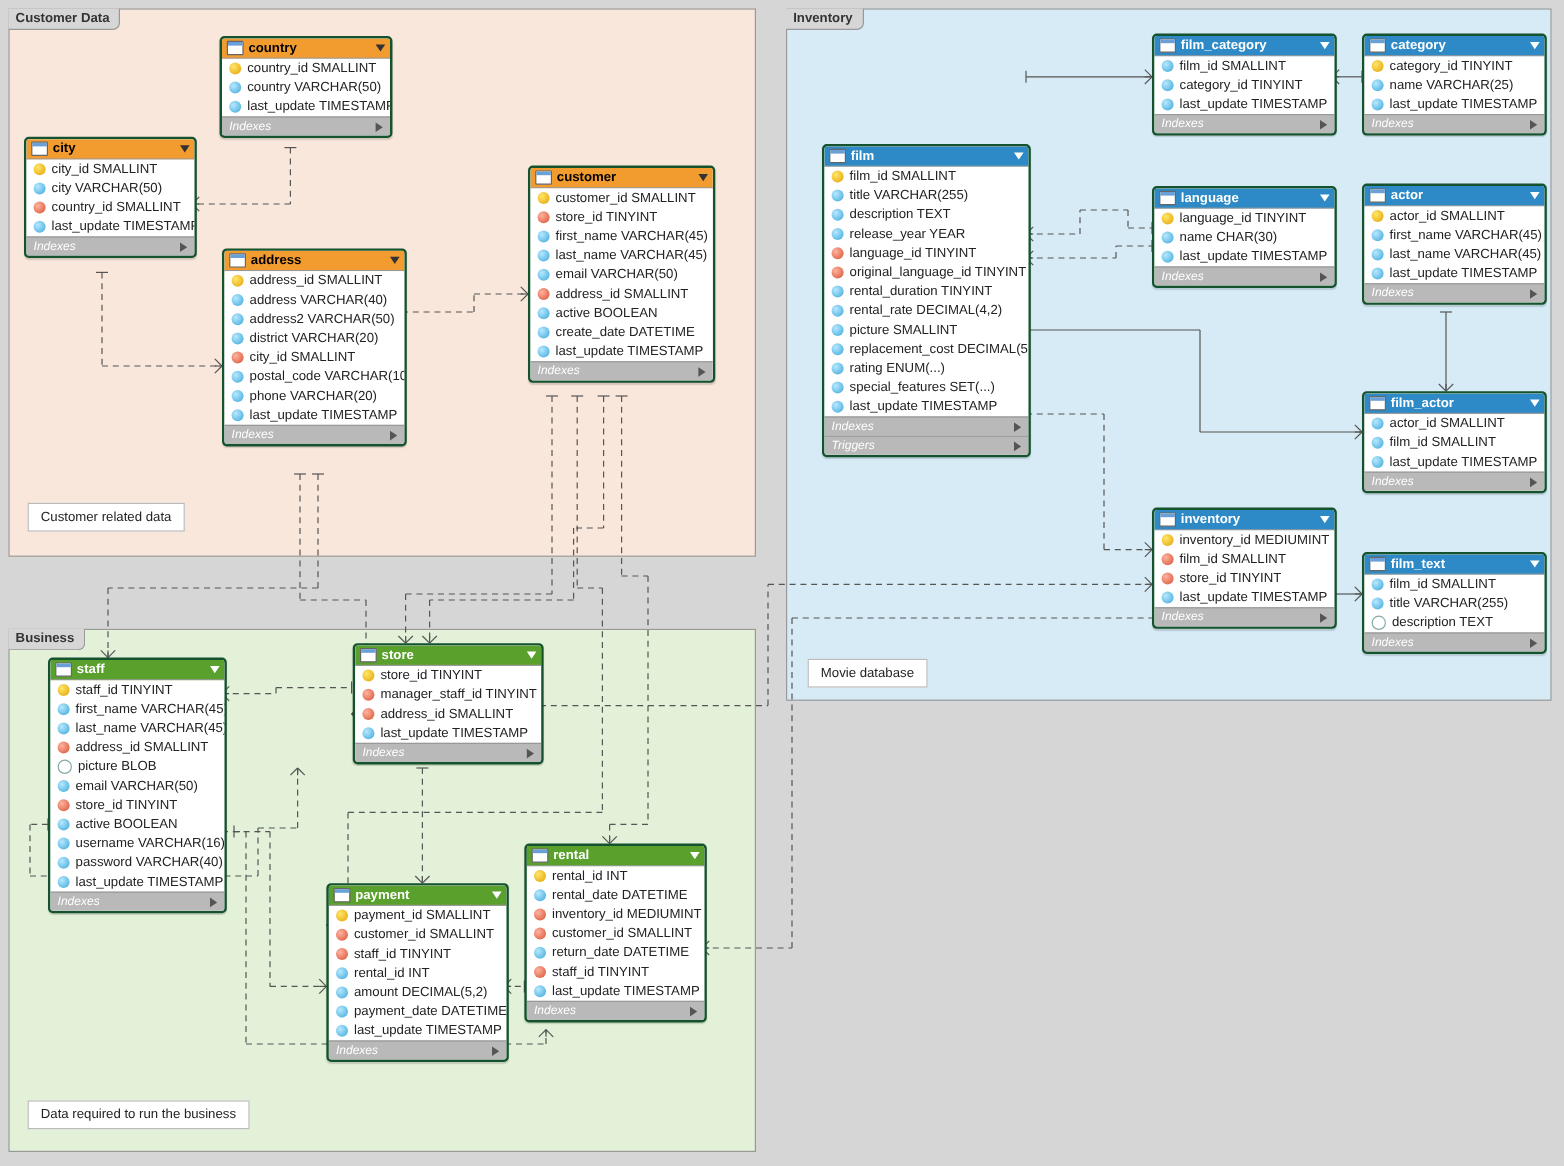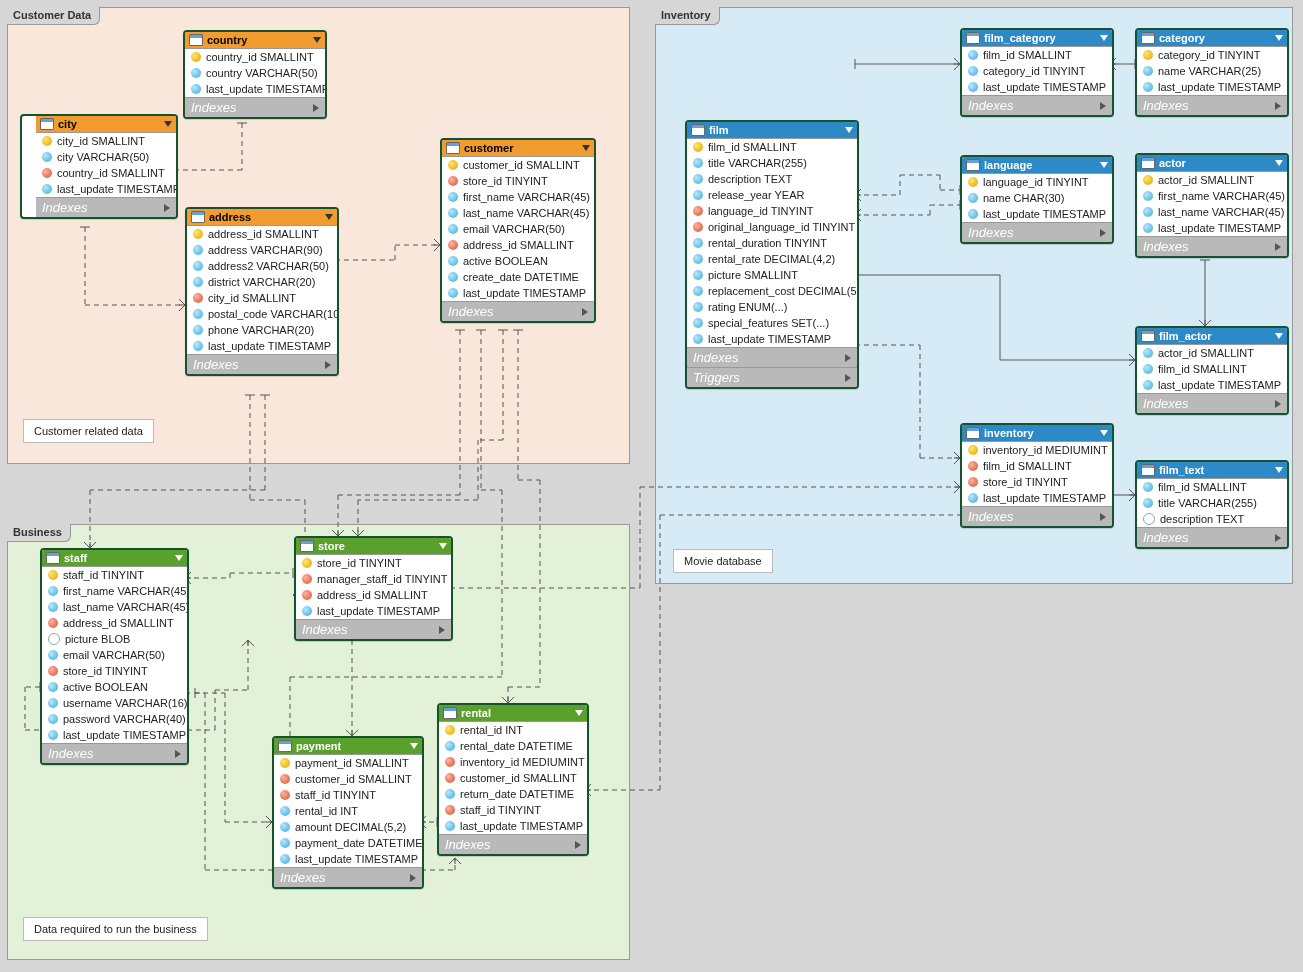--- a/index.html
+++ b/index.html
@@ -20,21 +20,21 @@
 .theme-green  .hdr{background:#5aa02c;color:#fff}
 .theme-blue   .hdr{background:#2d8ac7;color:#fff}
 .theme-green .hdr .arrow,.theme-blue .hdr .arrow{border-top-color:#fff}
 .tbl .cols{background:#fff}
 .tbl .col{display:flex;align-items:center;padding:2px 6px;white-space:nowrap}
 .tbl .col .ci{width:10px;height:10px;border-radius:50%;margin-right:5px;flex:none}
 .ci-pk{background:radial-gradient(circle at 35% 35%,#ffe66b,#e2a100);}
 .ci-fk{background:radial-gradient(circle at 35% 35%,#ffb3a0,#d65030);}
 .ci-col{background:radial-gradient(circle at 35% 35%,#b7e8ff,#3aa7d8);}
 .ci-open{background:#fff;border:1px solid #8aa;}
-.tbl .ftr{background:#b9b9b9;color:#fff;padding:2px 6px;display:flex;justify-content:space-between;align-items:center;font-size:13px;font-style:italic;border-top:1px solid #999}
+.tbl .ftr{background:#b9b9b9;color:#fff;padding:2px 6px;display:flex;justify-content:space-between;align-items:center;font-size:10px;font-style:italic;border-top:1px solid #999}
 .tbl .ftr .farrow{width:0;height:0;border-top:4px solid transparent;border-bottom:4px solid transparent;border-left:6px solid #555}
 svg{position:absolute;left:0;top:0;pointer-events:none}
 svg line{stroke:#555;stroke-width:1}
 svg line.dash{stroke-dasharray:5 4}
 </style>
 </head>
 <body>
 
 <div id="canvas">
     <div class="region reg-orange" style="left: 7px; top: 7px; width: 623px; height: 457px;">
@@ -245,21 +245,21 @@
         <div class="col">
           <span class="ci ci-col"></span>
           <span>last_update TIMESTAMP</span>
         </div>
       </div>
       <div class="ftr">
         <span>Indexes</span>
         <span class="farrow"></span>
       </div>
     </div>
-    <div class="tbl theme-orange" style="left: 20px; top: 114px; width: 140px; padding-left: 14px;">
+    <div class="tbl theme-orange" style="left: 20px; top: 114px; width: 140px;">
       <div class="hdr">
         <span class="ticon"></span>
         <span class="tname">city</span>
         <span class="arrow"></span>
       </div>
       <div class="cols">
         <div class="col">
           <span class="ci ci-pk"></span>
           <span>city_id SMALLINT</span>
         </div>
@@ -287,21 +287,21 @@
         <span class="tname">address</span>
         <span class="arrow"></span>
       </div>
       <div class="cols">
         <div class="col">
           <span class="ci ci-pk"></span>
           <span>address_id SMALLINT</span>
         </div>
         <div class="col">
           <span class="ci ci-col"></span>
-          <span>address VARCHAR(90)</span>
+          <span>address VARCHAR(40)</span>
         </div>
         <div class="col">
           <span class="ci ci-col"></span>
           <span>address2 VARCHAR(50)</span>
         </div>
         <div class="col">
           <span class="ci ci-col"></span>
           <span>district VARCHAR(20)</span>
         </div>
         <div class="col">

